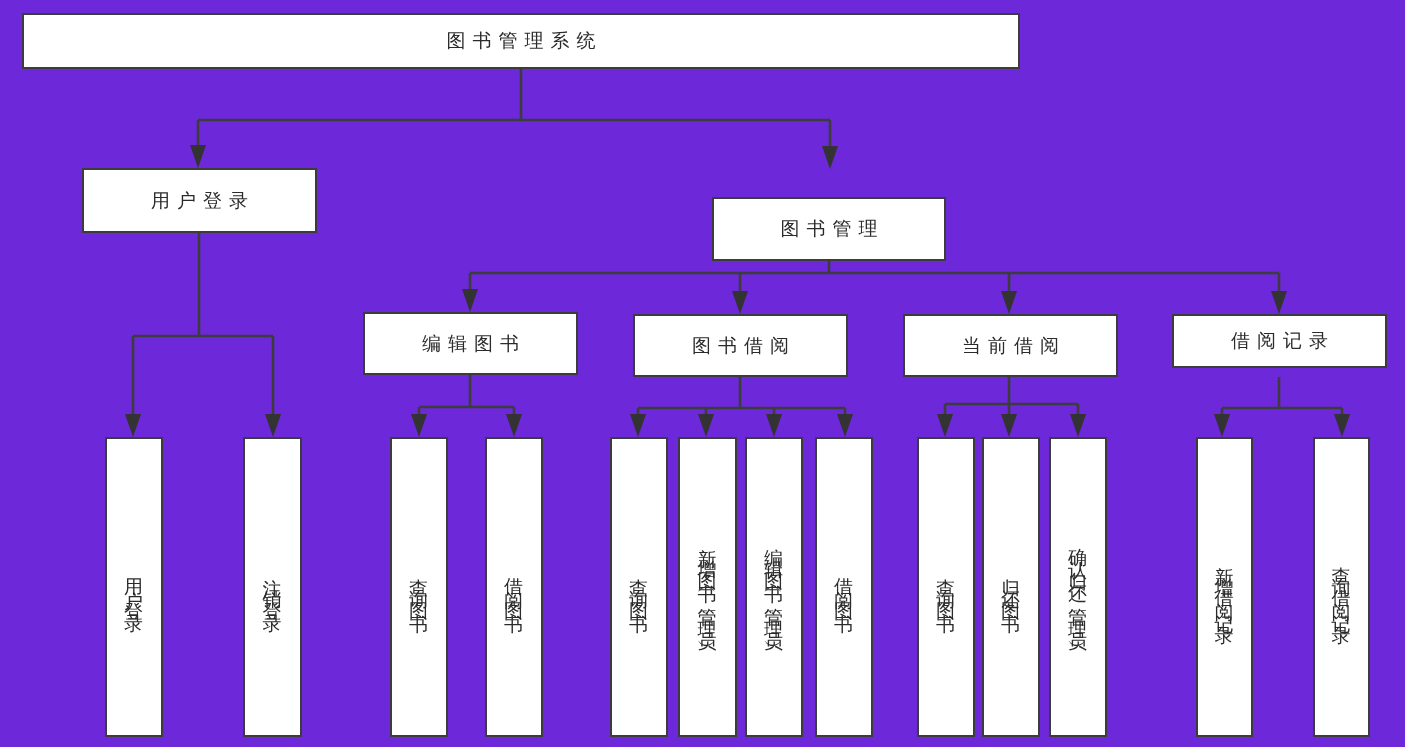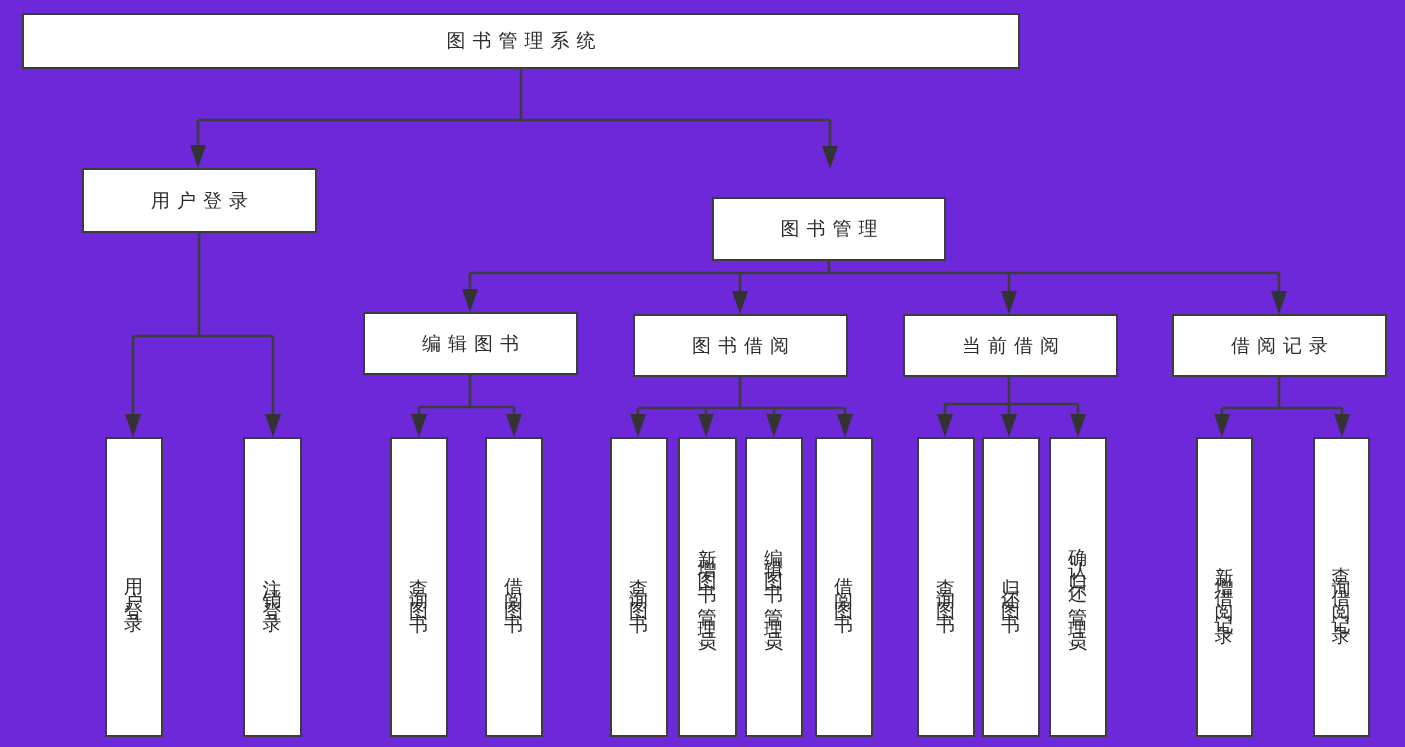--- a/index.html
+++ b/index.html
@@ -86,21 +86,21 @@
   </svg>
 
   <div class="node hnode" style="left:22px; top:13px; width:998px; height:56px;">图书管理系统</div>
 
   <div class="node hnode" style="left:82px; top:168px; width:235px; height:65px;">用户登录</div>
   <div class="node hnode" style="left:712px; top:169px; width:234px; height:64px;margin-top:28px;">图书管理</div>
 
   <div class="node hnode" style="left:363px; top:312px; width:215px; height:63px;">编辑图书</div>
   <div class="node hnode" style="left:903px; top:314px; width:215px; height:63px;">当前借阅</div>
   <div class="node hnode" style="left:633px; top:314px; width:215px; height:63px;">图书借阅</div>
-  <div class="node hnode" style="left:1172px; top:314px; width:215px; height:63px;text-align:center;">借阅记录</div>
+  <div class="node hnode" style="left:1172px; top:314px; width:215px; height:54px;text-align:center;">借阅记录</div>
 
   <div class="node leaf" style="left:105px; width:58px;">
     <span class="vtext">用户登录</span>
   </div>
   <div class="node leaf" style="left:243px; width:59px;">
     <span class="vtext">注销登录</span>
   </div>
 
   <div class="node leaf" style="left:390px; width:58px;">
     <span class="vtext">查询图书</span>

